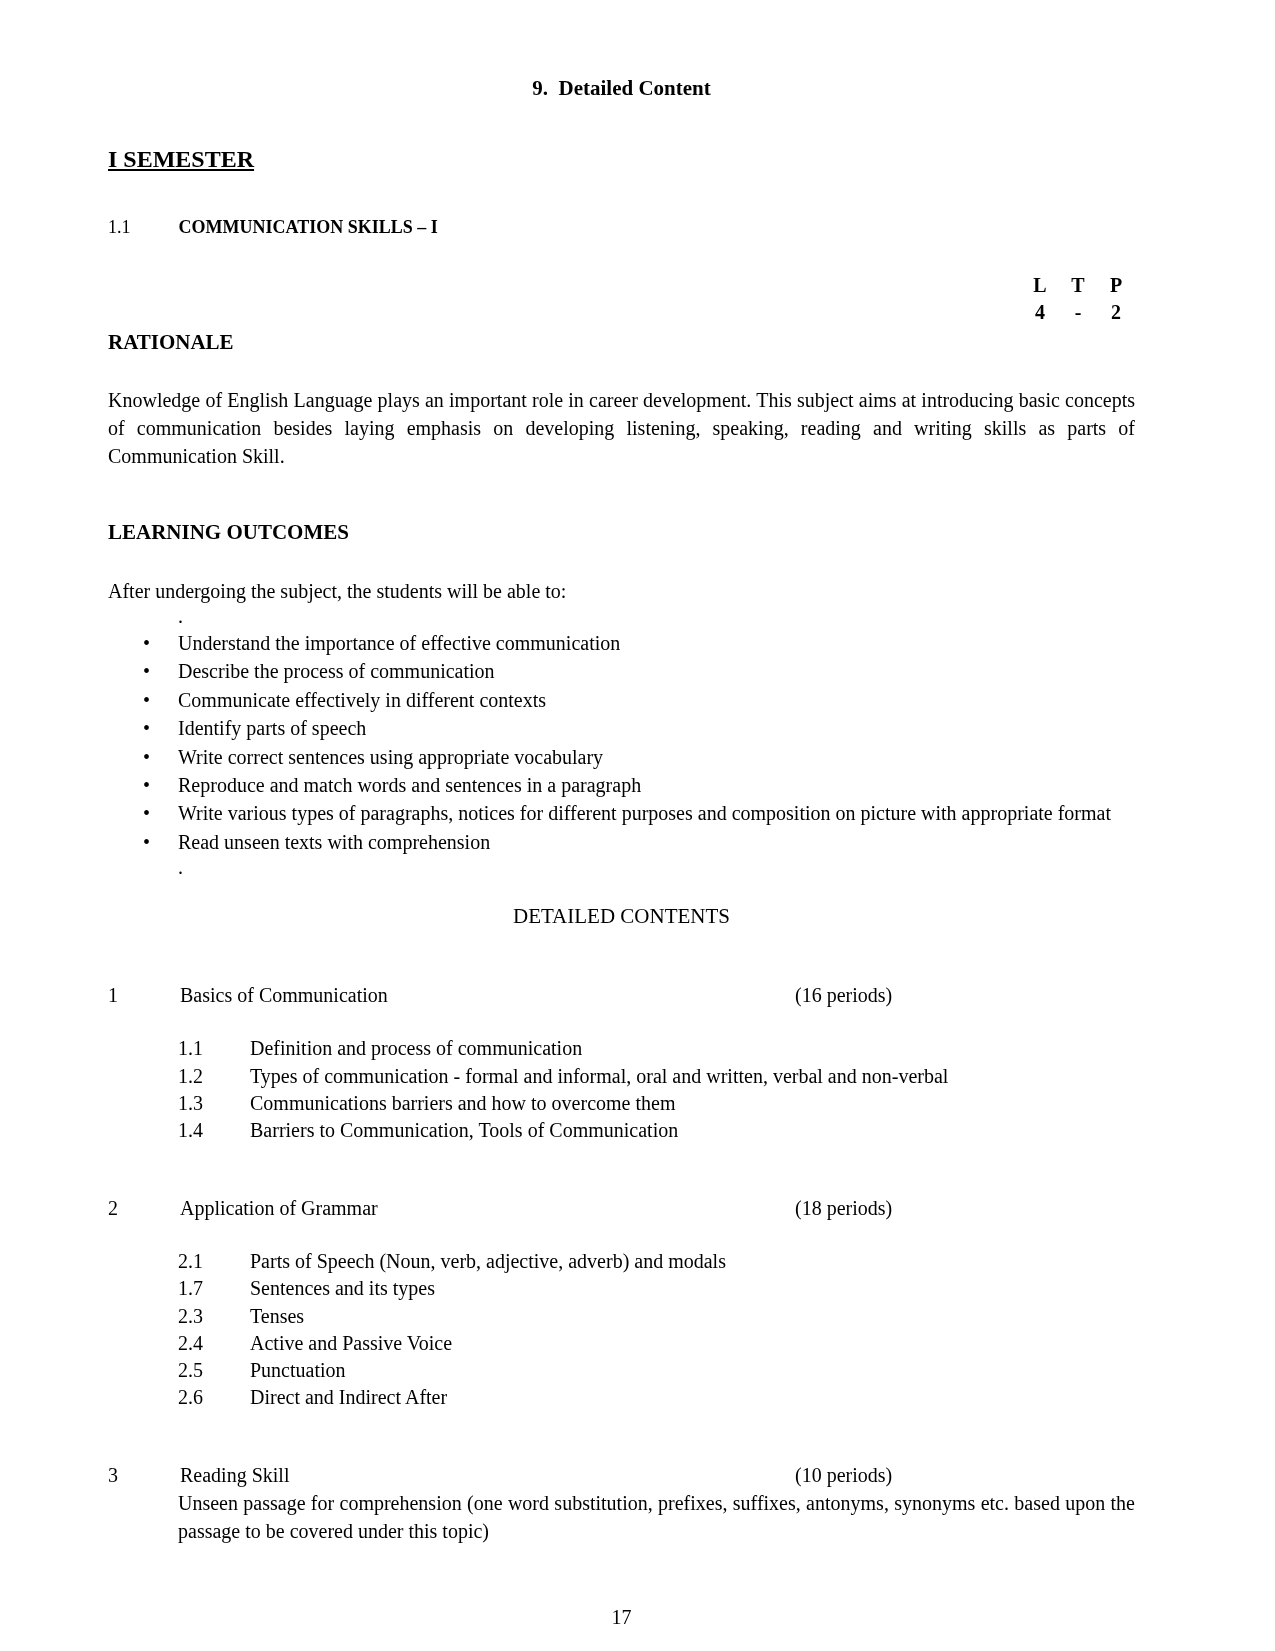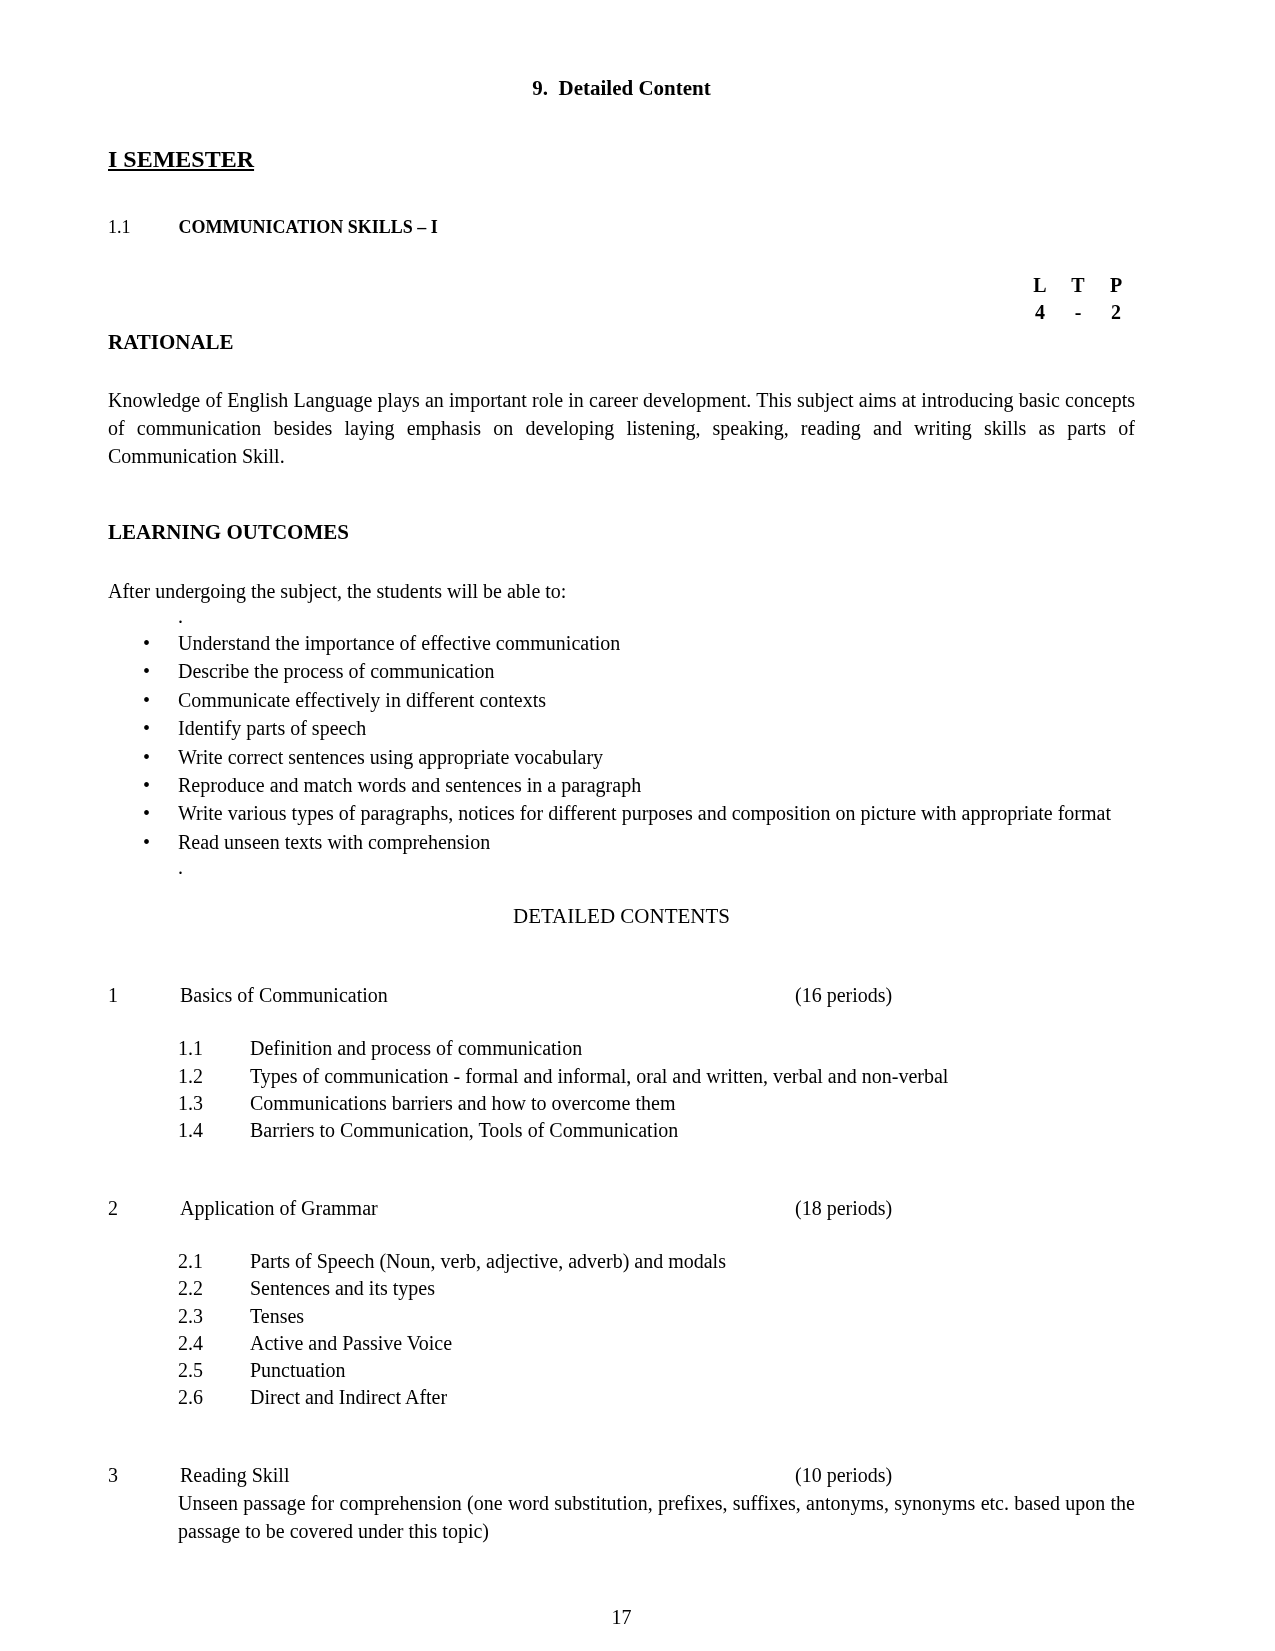--- a/index.html
+++ b/index.html
@@ -213,21 +213,21 @@
       <span>2</span>
       <span>Application of Grammar</span>
       <span>(18 periods)</span>
     </div>
     <div class="section-items">
       <div class="sub-row">
         <span>2.1</span>
         <span>Parts of Speech (Noun, verb, adjective, adverb) and modals</span>
       </div>
       <div class="sub-row">
-        <span>2.2</span>
+        <span>1.7</span>
         <span>Sentences and its types</span>
       </div>
       <div class="sub-row">
         <span>2.3</span>
         <span>Tenses</span>
       </div>
       <div class="sub-row">
         <span>2.4</span>
         <span>Active and Passive Voice</span>
       </div>

